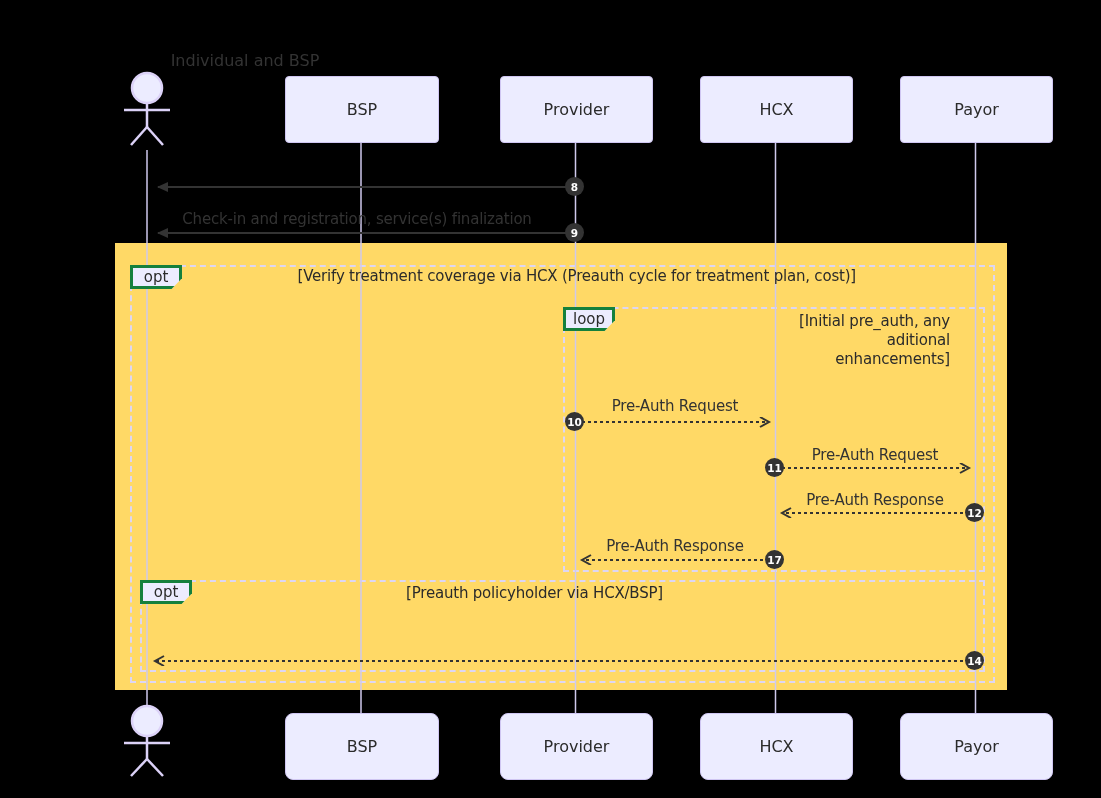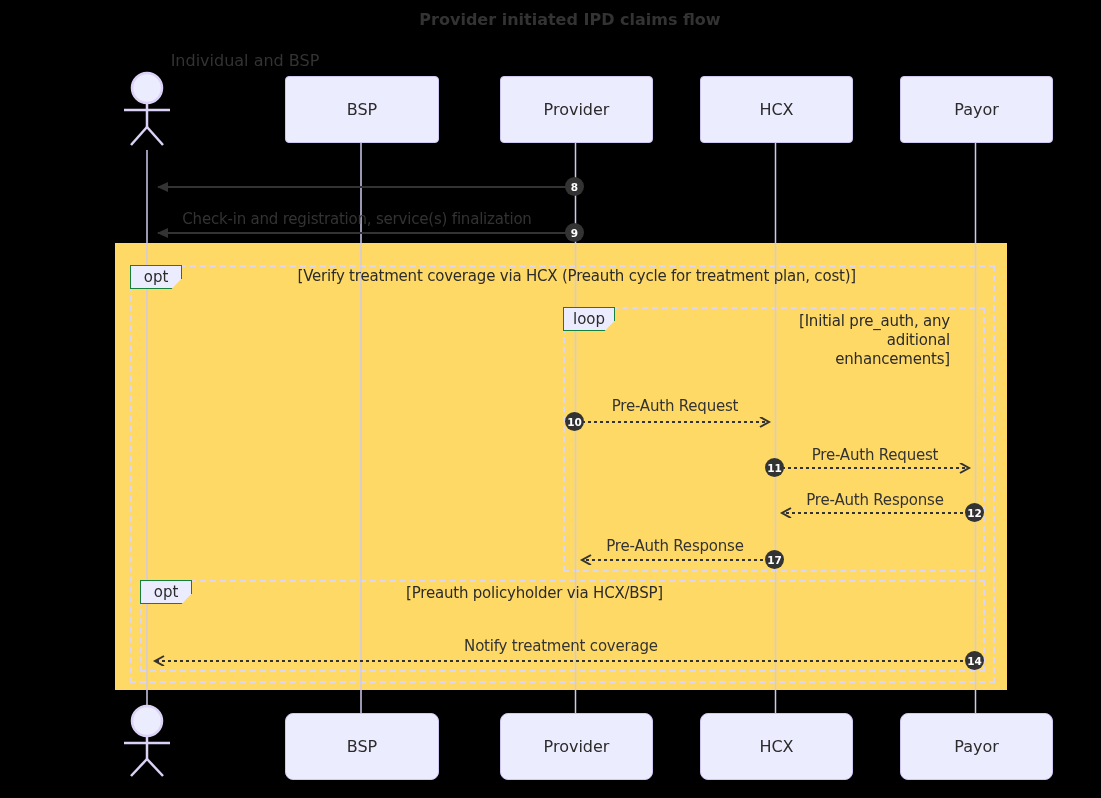--- a/index.html
+++ b/index.html
@@ -7,36 +7,35 @@
          font-family:"DejaVu Sans","Liberation Sans",sans-serif;color:#333;}
   .abs{position:absolute;}
   .title{left:370px;top:10px;width:400px;text-align:center;font-size:16px;font-weight:600;color:#333;}
   .actor-label{left:95px;top:51px;width:300px;text-align:center;font-size:16px;color:#333;}
   .pbox{width:151px;height:65px;background:#ECECFF;border:1px solid #CFC6F2;
         display:flex;align-items:center;justify-content:center;font-size:16px;color:#2b2b2b;z-index:4;}
   .pbox.top{border-radius:4px;}
   .pbox.bot{border-radius:8px;}
   .highlight{left:115px;top:243px;width:892px;height:447px;background:#FFD966;z-index:1;}
   .frag{border:2px dashed #DDD6F3;z-index:2;box-sizing:border-box;}
-  .frag-label{width:52px;height:24px;background:#ECECFF;border:1px solid #15803d;box-sizing:border-box;
+  .frag-label{width:52px;height:24px;background:#ECECFF;border:3px solid #15803d;box-sizing:border-box;
               display:flex;align-items:center;justify-content:center;font-size:15px;color:#2b2b2b;z-index:4;
               clip-path:polygon(0 0,100% 0,100% 55%,80% 100%,0 100%);}
   .cond{font-size:15px;color:#2b2b2b;text-align:right;z-index:4;letter-spacing:-0.2px;}
   .msg{font-size:15px;color:#333;text-align:center;z-index:4;letter-spacing:-0.2px;}
   .badge{width:19px;height:19px;border-radius:50%;background:#333;color:#fff;
          display:flex;align-items:center;justify-content:center;font-size:10.5px;font-weight:bold;z-index:5;}
   svg#lines{position:absolute;left:0;top:0;z-index:3;}
   .preline{white-space:pre-line;line-height:19px;}
 </style>
 </head>
 <body>
 
 <div id="stage">
 
-  <div class="abs title">Provider initiated IPD claims flow</div>
   <div class="abs actor-label">Individual and BSP</div>
 
   <div class="abs highlight"></div>
 
   <div class="abs frag" style="left:130px;top:265px;width:865px;height:418px;"></div>
   <div class="abs frag" style="left:563px;top:307px;width:422px;height:265px;"></div>
   <div class="abs frag" style="left:140px;top:580px;width:845px;height:92px;"></div>
 
   <svg id="lines" width="1101" height="798">
     <defs>
@@ -118,21 +117,20 @@
 enhancements]</div>
 
   <div class="abs frag-label" style="left:140px;top:580px;">opt</div>
   <div class="abs cond" style="left:363px;top:584px;width:300px;">[Preauth policyholder via HCX/BSP]</div>
 
   <div class="abs msg" style="left:157px;top:210px;width:400px;">Check-in and registration, service(s) finalization</div>
   <div class="abs msg" style="left:575px;top:397px;width:200px;">Pre-Auth Request</div>
   <div class="abs msg" style="left:775px;top:446px;width:200px;">Pre-Auth Request</div>
   <div class="abs msg" style="left:775px;top:491px;width:200px;">Pre-Auth Response</div>
   <div class="abs msg" style="left:575px;top:537px;width:200px;">Pre-Auth Response</div>
-  <div class="abs msg" style="left:411px;top:637px;width:300px;">Notify treatment coverage</div>
 
   <div class="abs badge" style="left:565px;top:177px;">8</div>
   <div class="abs badge" style="left:565px;top:223px;">9</div>
   <div class="abs badge" style="left:565px;top:412px;">10</div>
   <div class="abs badge" style="left:765px;top:458px;">11</div>
   <div class="abs badge" style="left:965px;top:503px;">12</div>
   <div class="abs badge" style="left:765px;top:550px;">17</div>
   <div class="abs badge" style="left:965px;top:651px;">14</div>
 
 </div>

